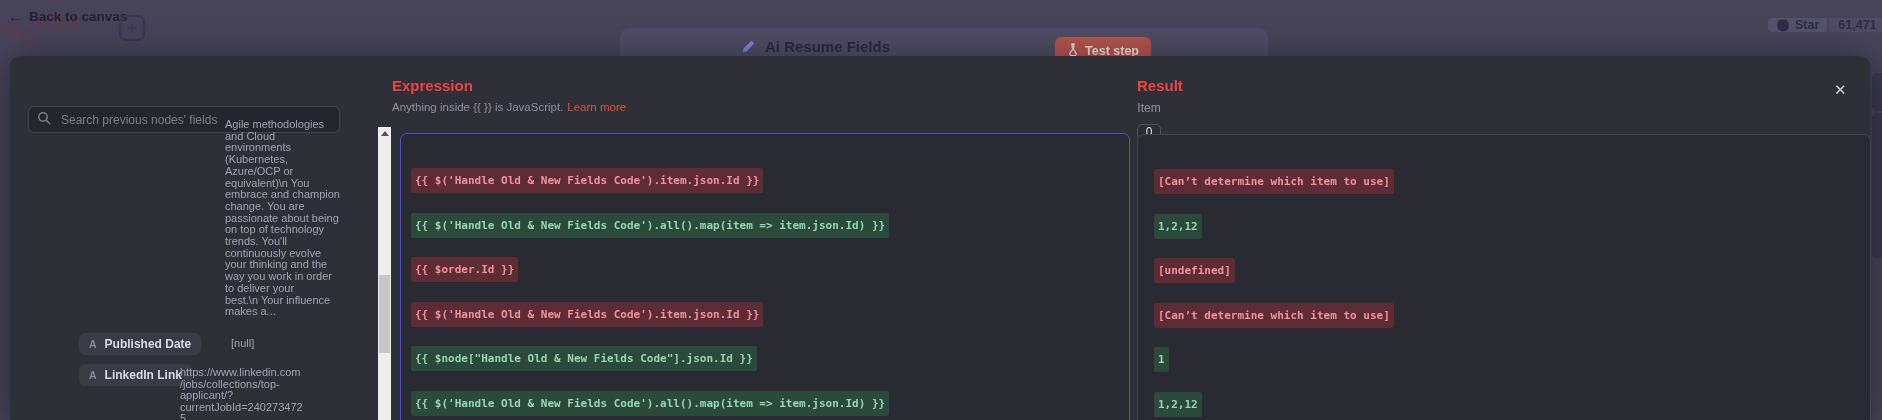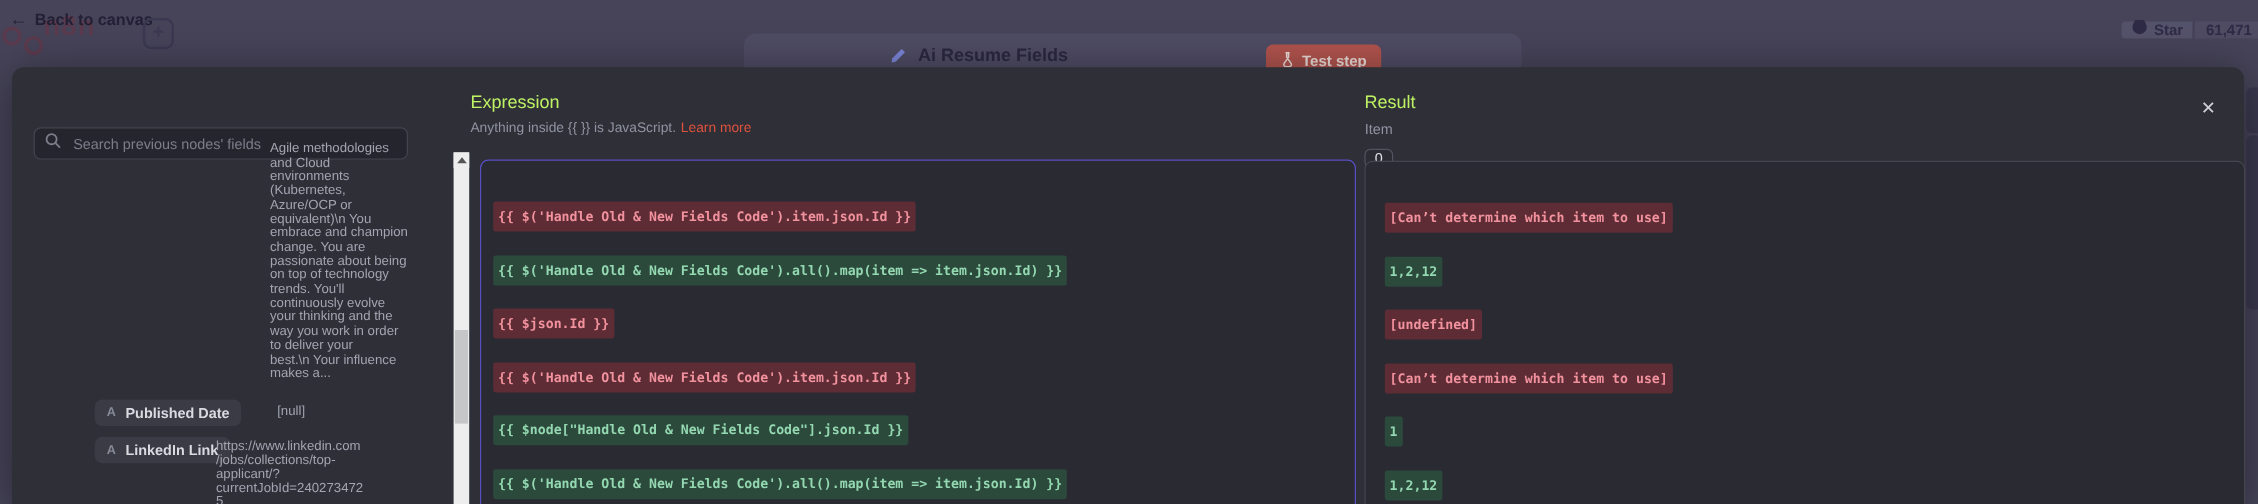--- a/index.html
+++ b/index.html
@@ -20,21 +20,21 @@
             color:#3B3852;display:flex;align-items:center;justify-content:center;
             font-size:16px;font-weight:700;z-index:2;}
   .ndv{left:620px;top:28px;width:648px;height:34px;background:#4F4C65;border-radius:10px 10px 0 0;}
   .ndv .pencil{position:absolute;left:122px;top:11px;width:14px;height:14px;}
   .ndv-title{position:absolute;left:145px;top:10px;font-size:15px;font-weight:700;color:#2B2840;}
   .test-btn{position:absolute;left:435px;top:9px;width:96px;height:27px;background:#B2544E;
             border-radius:6px;display:flex;align-items:center;justify-content:center;gap:6px;
             color:#ECDCD9;font-size:12.5px;font-weight:700;}
   .gh{left:1768px;top:14px;height:21px;display:flex;align-items:center;
       font-size:12.5px;font-weight:700;color:#2F2B47;}
-  .gh-seg{height:14px;display:flex;align-items:flex-end;}
+  .gh-seg{height:14px;display:flex;align-items:flex-start;}
   .gh-left{background:#55526B;border-radius:3px 0 0 3px;padding:0 8px;gap:5px;}
   .gh-right{background:#4F4C64;border-radius:0 3px 3px 0;padding:0 9px;margin-left:2px;}
   .edge-strip{left:1872px;width:10px;background:#3C3950;border-radius:5px 0 0 5px;}
   .s1{top:73px;height:38px;} .s2{top:113px;height:145px;}
 
   
   .modal{left:10px;top:56px;width:1860px;height:364px;background:#2E2F37;
          border-radius:10px 10px 0 0;box-shadow:0 6px 40px rgba(0,0,0,.45);z-index:5;}
   .modal .abs{position:absolute;}
 
@@ -54,21 +54,21 @@
   .v1{left:174px;top:281px;padding-left:47px;}
   .v2{left:170px;top:311px;line-height:11.5px;white-space:nowrap;}
 
   .sbar{left:368px;top:71px;width:13px;height:293px;background:#EDEDED;}
   .sbar-arrow{position:absolute;left:0;top:0;width:13px;height:13px;background:#EDEDED;
               display:flex;align-items:center;justify-content:center;}
   .sbar-arrow:before{content:"";width:0;height:0;border-left:4px solid transparent;
                      border-right:4px solid transparent;border-bottom:5px solid #555;}
   .sbar-thumb{position:absolute;left:1px;top:148px;width:11px;height:78px;background:#C6C6C8;}
 
-  .panel-title{font-size:15px;font-weight:400;color:#bef264;}
+  .panel-title{font-size:15px;font-weight:700;color:#ef4444;}
   .x-title{left:382px;top:21px;}
   .x-sub{left:382px;top:45px;font-size:11.5px;color:#8F92A0;}
   .x-sub .learn{color:#DF523E;margin-left:4px;cursor:pointer;}
   .codebox{background:#292A32;white-space:pre;font-family:"DejaVu Sans Mono",monospace;
            font-size:11px;font-weight:700;padding-top:12px;}
   .x-box{left:390px;top:77px;width:718px;height:300px;border:1.5px solid #584EC4;border-radius:7px;
          padding-left:10px;}
   .r-box{left:1127px;top:78px;width:716px;height:300px;border:1px solid #44454F;border-radius:7px;
          padding-left:16px;}
   .cline{line-height:18.6px;}
@@ -191,21 +191,21 @@
       <div class="sbar-thumb"></div>
     </div>
 
     <div class="abs panel-title x-title">Expression</div>
     <div class="abs x-sub">
       <span>Anything inside {{ }} is JavaScript.</span><a class="learn">Learn more</a>
     </div>
     <div class="abs codebox x-box">
       <div class="cline"><span class="hl err">{{ $('Handle Old &amp; New Fields Code').item.json.Id }}</span></div>
       <div class="cline"><span class="hl ok">{{ $('Handle Old &amp; New Fields Code').all().map(item =&gt; item.json.Id) }}</span></div>
-      <div class="cline"><span class="hl err">{{ $json.Id }}</span></div>
+      <div class="cline"><span class="hl err">{{ $order.Id }}</span></div>
       <div class="cline"><span class="hl err">{{ $('Handle Old &amp; New Fields Code').item.json.Id }}</span></div>
       <div class="cline"><span class="hl ok">{{ $node["Handle Old &amp; New Fields Code"].json.Id }}</span></div>
       <div class="cline"><span class="hl ok">{{ $('Handle Old &amp; New Fields Code').all().map(item =&gt; item.json.Id) }}</span></div>
       
     </div>
 
     <div class="abs panel-title r-title">Result</div>
     <div class="abs r-itemrow">
       <span class="r-itemlabel">Item</span>
       <span class="r-itembox">0</span>

